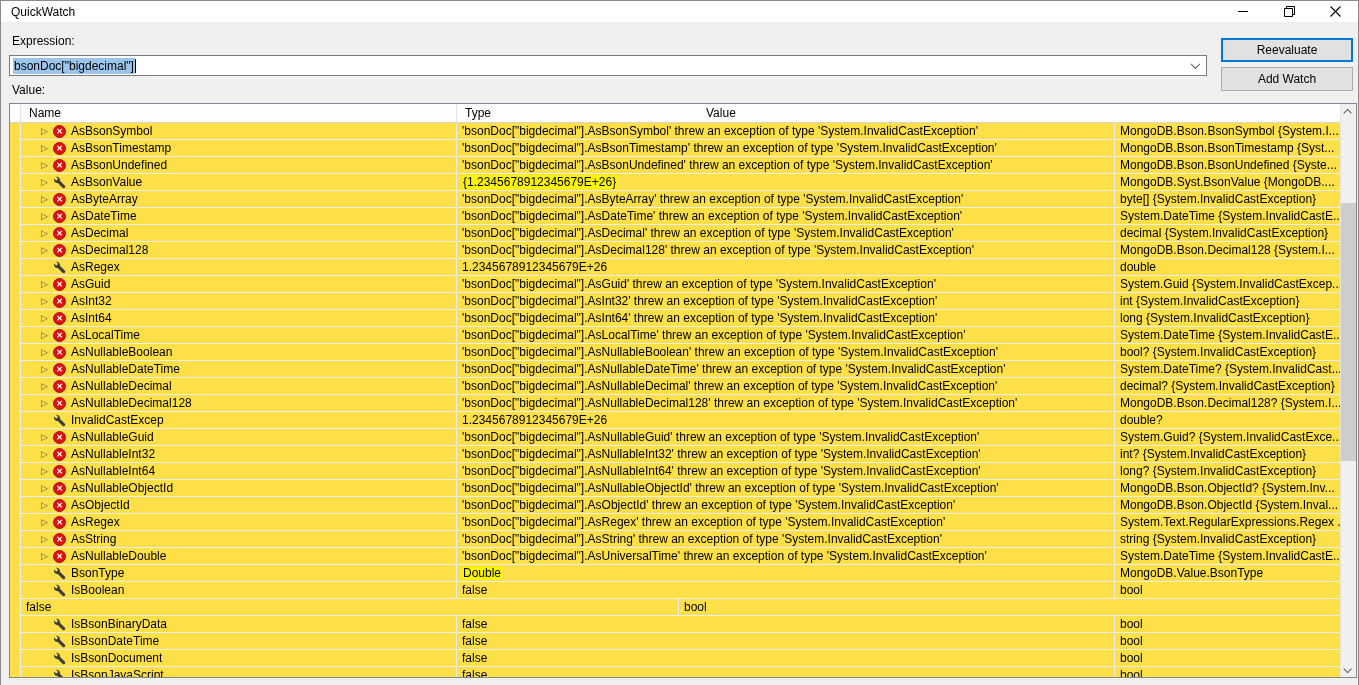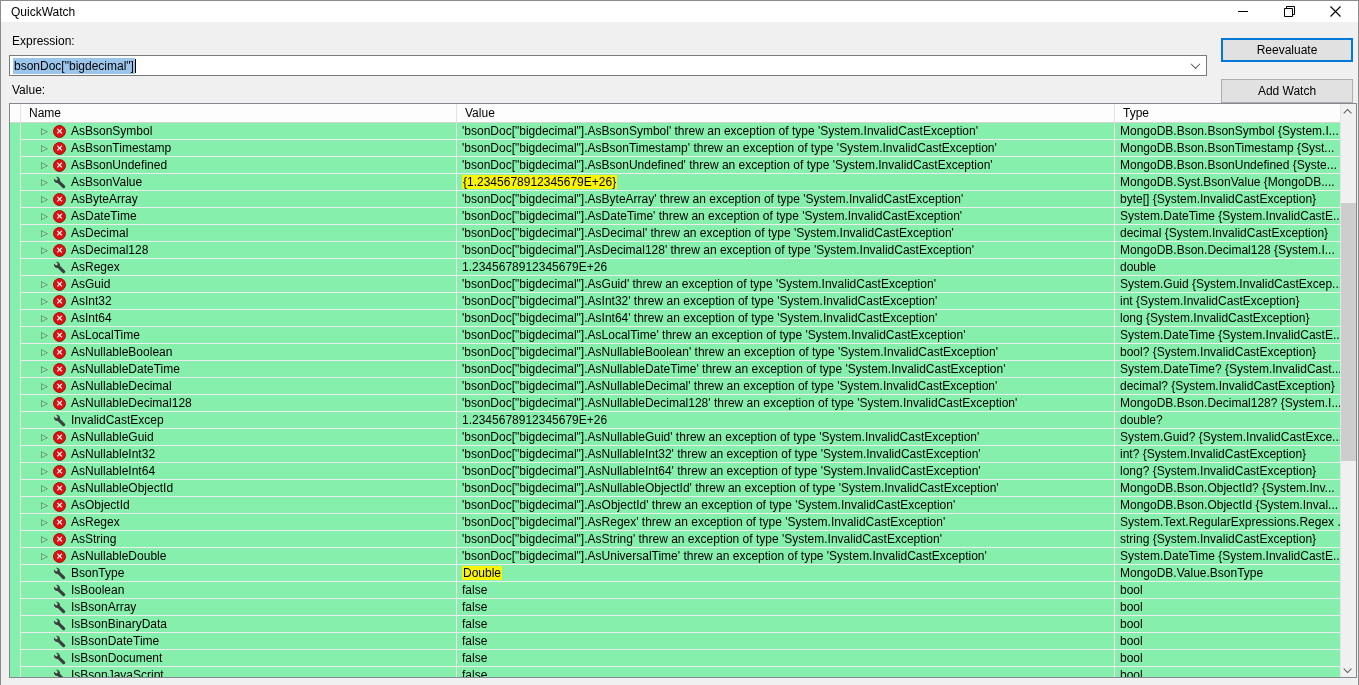--- a/index.html
+++ b/index.html
@@ -35,28 +35,28 @@
   .caret { display:inline-block; width:1px; height:14px; background:#000; margin-left:0px; vertical-align:middle; }
   .combo-drop { position:absolute; right:1px; top:1px; bottom:1px; width:19px; display:flex; align-items:center; justify-content:center; background:#fff; }
   .chev { width:7px; height:7px; border-left:1px solid #555; border-bottom:1px solid #555; transform:rotate(-45deg) translate(1px,-1px); }
 
   .btn {
     position:absolute; left:1220px; width:132px; height:24px;
     background:#e1e1e1; border:1px solid #adadad;
     display:flex; align-items:center; justify-content:center; font-size:12px;
   }
   .btn-reevaluate { top:37px; border:2px solid var(--focus,#0078d7); }
-  .btn-addwatch { top:78px; }
+  .btn-addwatch { top:66px; }
 
   .label-value { position:absolute; left:11px; top:82px; }
 
   
   .table {
     position:absolute; left:8px; top:102px; width:1348px; height:575px;
-    background:#86efac; border:1px solid #828790;
+    background:#fde047; border:1px solid #828790;
   }
   .thead {
     position:absolute; left:0; top:0; right:0; height:19px;
     display:flex; background:#fdfdfd; border-bottom:1px solid #d5d5d5;
   }
   .th { padding-left:8px; line-height:18px; border-right:1px solid #e2e2e2; overflow:hidden; white-space:nowrap; }
   .th-gutter { width:11px; padding:0; }
   .th-name  { width:436px; }
   .th-value { width:658px; }
   .th-type  { flex:1; border-right:none; }
@@ -132,22 +132,22 @@
 
   <div class="btn btn-reevaluate">Reevaluate</div>
   <div class="btn btn-addwatch">Add Watch</div>
 
   <div class="label-value">Value:</div>
 
   <div class="table">
     <div class="thead">
       <div class="th th-gutter"></div>
       <div class="th th-name">Name</div>
+      <div class="th th-type">Type</div>
       <div class="th th-value">Value</div>
-      <div class="th th-type">Type</div>
     </div>
 
     <div class="tbody">
   <div class="row">
     <div class="cell cell-gutter"></div>
     <div class="cell cell-name">
       <span class="expander" style="visibility: visible;">▷</span>
       <span class="icon-slot">
         <span class="err-icon">✕</span>
 
@@ -551,32 +551,20 @@
         </span>
       </span>
       <span class="row-label">IsBoolean</span>
     </div>
     <div class="cell cell-value"><span>false</span></div>
     <div class="cell cell-type"><span>bool</span></div>
   </div>
 
   <div class="row">
     <div class="cell cell-gutter"></div>
-    <div class="cell cell-name">
-      <span class="expander" style="visibility: hidden;">▷</span>
-      <span class="icon-slot">
-
-        <span class="wrench-icon">
-          <svg width="13" height="13" viewBox="0 0 16 16">
-                  <path d="M14.6 3.1 L12.3 5.4 L10.6 4.9 L10.1 3.2 L12.4 0.9 A4.2 4.2 0 0 0 7.5 5.9 L1.6 11.8 A1.9 1.9 0 1 0 4.3 14.5 L10.2 8.6 A4.2 4.2 0 0 0 14.6 3.1 Z" fill="#3d3d3d"></path>
-                </svg>
-        </span>
-      </span>
-      <span class="row-label">IsBsonArray</span>
-    </div>
     <div class="cell cell-value"><span>false</span></div>
     <div class="cell cell-type"><span>bool</span></div>
   </div>
 
   <div class="row">
     <div class="cell cell-gutter"></div>
     <div class="cell cell-name">
       <span class="expander" style="visibility: hidden;">▷</span>
       <span class="icon-slot">
 

